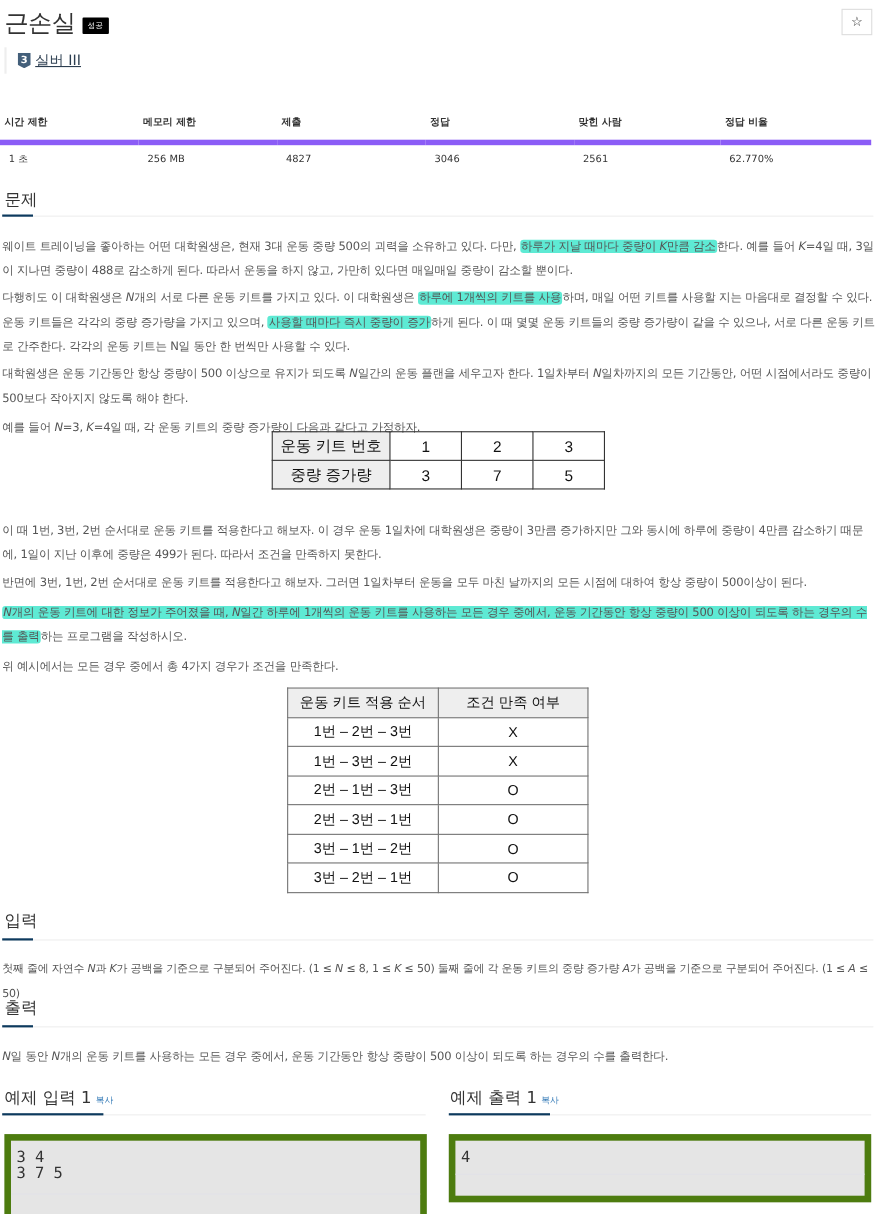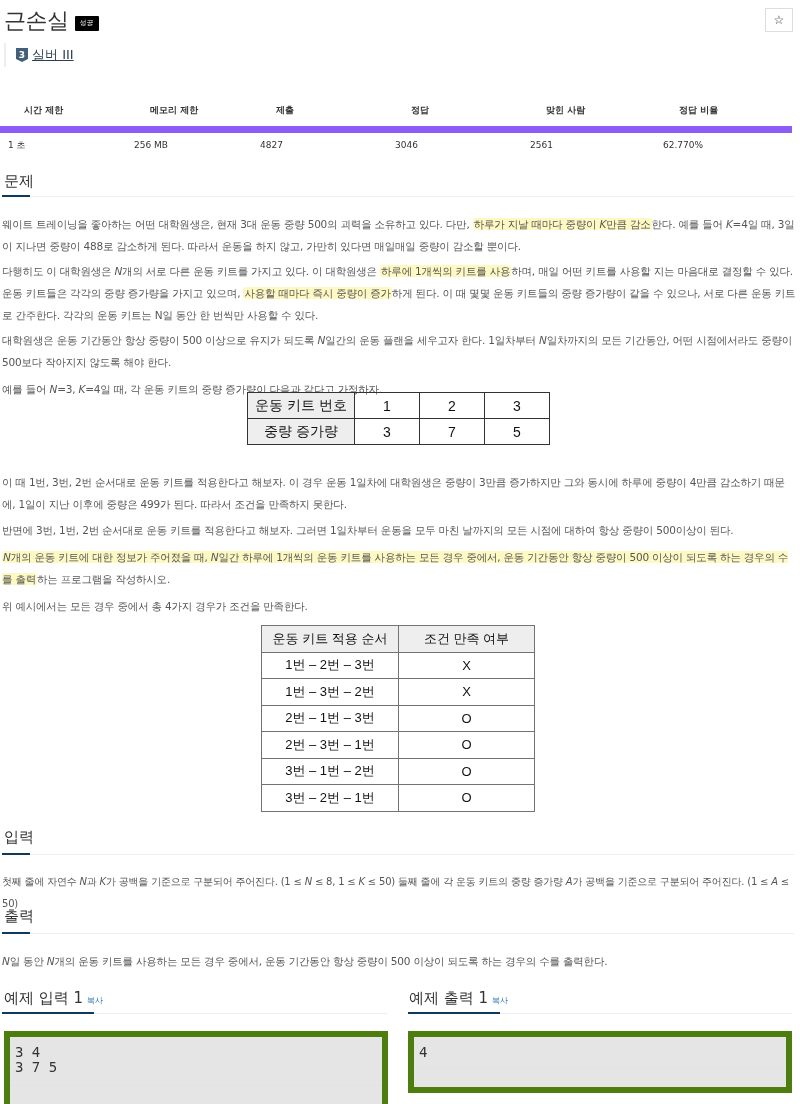--- a/index.html
+++ b/index.html
@@ -25,32 +25,32 @@
     clip-path: polygon(0 0, 100% 0, 100% 78%, 50% 100%, 0 78%);
     margin-right: 4px; line-height: 1;
   }
   .tier-label { font-size: 13px; color: #2c3e50; text-decoration: underline; }
   .star-btn {
     position: absolute; left: 765px; top: 8px; width: 28px; height: 24px;
     border: 1px solid #ddd; background: #fff; font-size: 12px;
     display: flex; align-items: center; justify-content: center; color: #333;
   }
   .info-table { position: absolute; left: 0; top: 96px; width: 792px; border-collapse: collapse; font-size: 9px; }
-  .info-table th { text-align: left; font-weight: bold; padding: 0 24px; height: 33px; border-bottom: 7px solid #8b5cf6; color: #333; }
+  .info-table th { text-align: left; font-weight: bold; padding: 0 4px; height: 33px; border-bottom: 5px solid #8b5cf6; color: #333; }
   .info-table td { padding: 0 8px; height: 29px; color: #333; }
   .section-title {
     position: absolute; left: 4px; font-size: 15px; color: #333;
   }
   .section-rule { position: absolute; left: 2px; width: 792px; height: 1px; background: #eee; }
   .section-underline { position: absolute; left: 2px; height: 2px; background: #0d3a5e; }
   .para {
     position: absolute; left: 2px; width: 796px; font-size: 10.5px; line-height: 22px; color: #555;
     letter-spacing: -0.2px;
   }
-  .hl { background: #fef9c3; border-radius: 3px; padding: 0 1px; margin-top: 10px; }
+  .hl { background: #5eead4; border-radius: 3px; padding: 0 1px; margin-top: 10px; }
   em { font-style: italic; }
   .kit-table {
     position: absolute; left: 247px; top: 392px; border-collapse: collapse;
     font-family: "Liberation Sans", sans-serif; font-size: 14px; color: #111; padding-left: 32px;
   }
   .kit-table td { border: 1px solid #333; height: 26px; text-align: center; }
   .kit-table td.head { background: #eeeeee; width: 107px; }
   .kit-table td.val { width: 65px; }
   .order-table {
     position: absolute; left: 261px; top: 625px; border-collapse: collapse;

